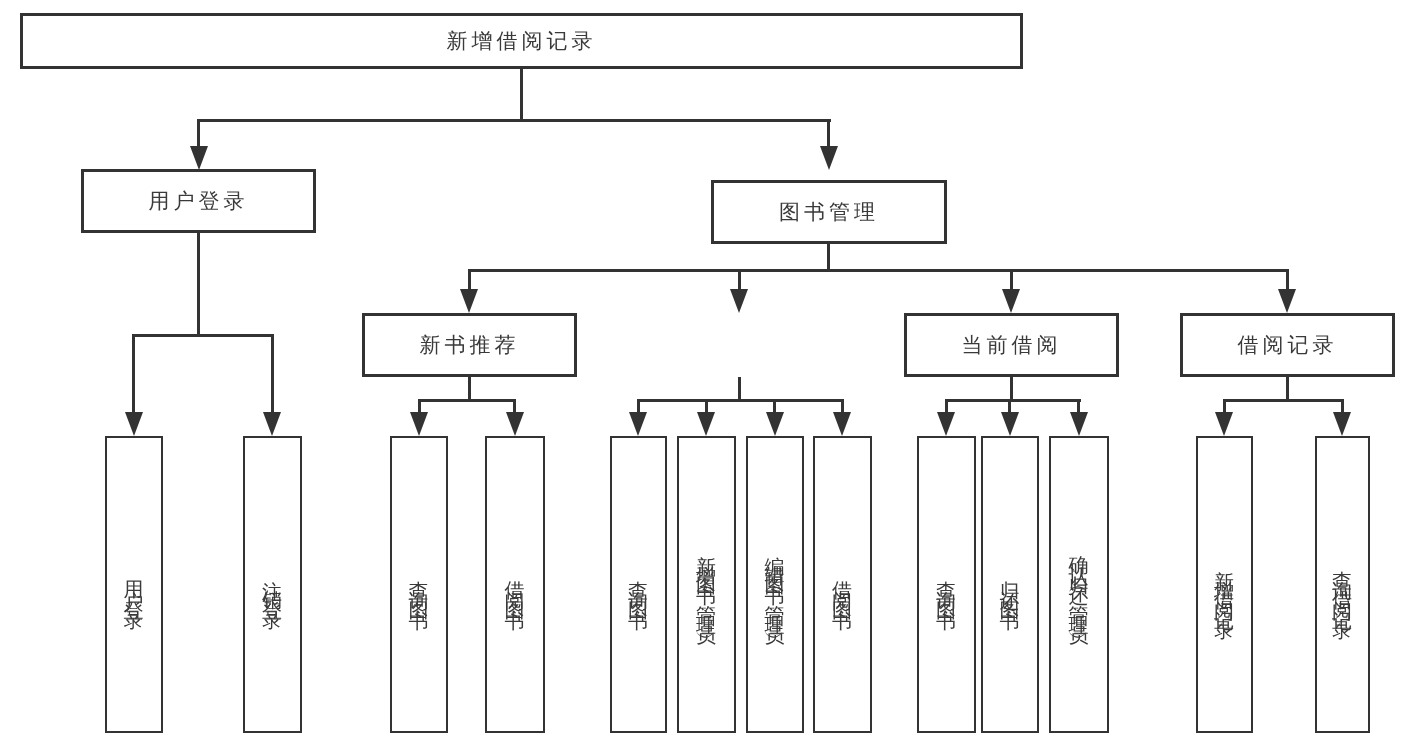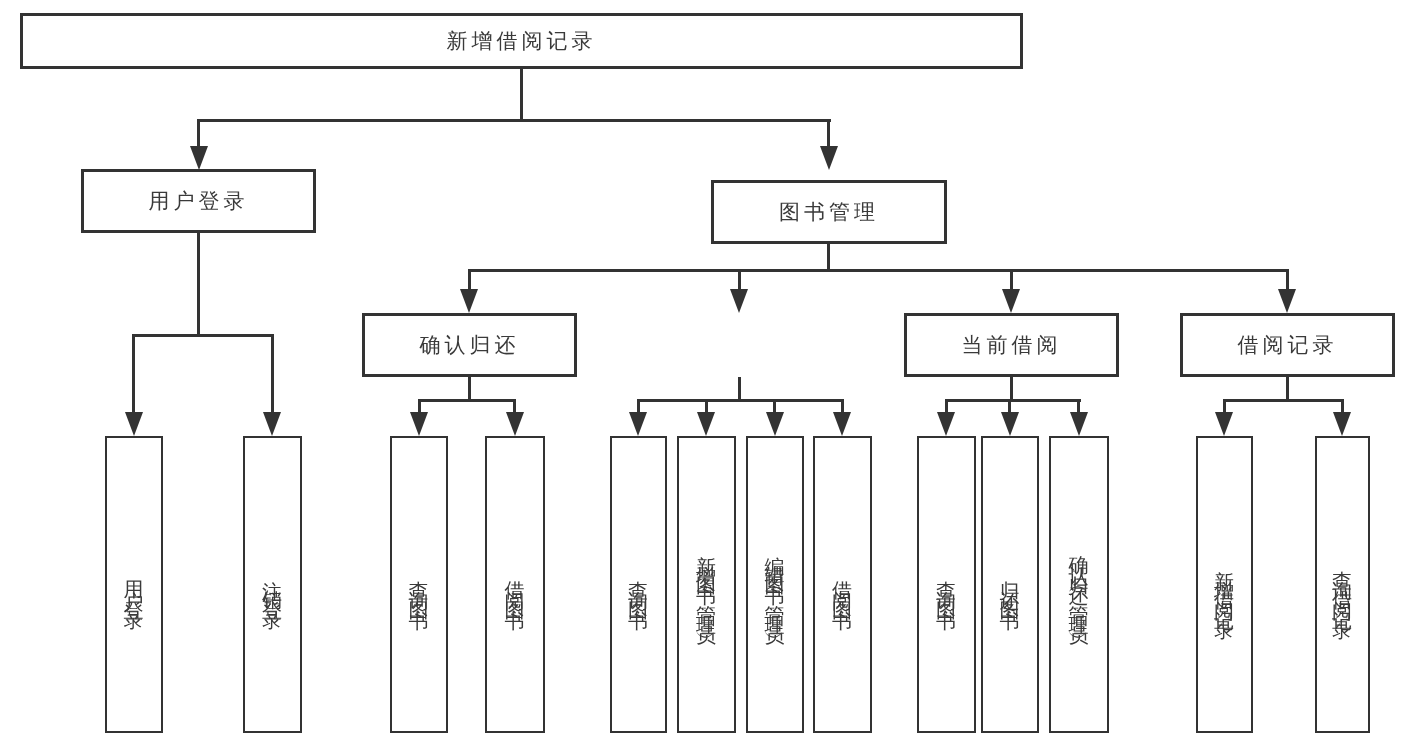--- a/index.html
+++ b/index.html
@@ -83,21 +83,21 @@
   <div class="hline" style="left:468px; top:269px; width:821px; height:3px;"></div>
   <div class="vline" style="left:468px; top:269px; width:3px; height:24px;"></div>
   <div class="arrow" style="left:460px; top:289px;"></div>
   <div class="vline" style="left:738px; top:269px; width:3px; height:24px;"></div>
   <div class="arrow" style="left:730px; top:289px;"></div>
   <div class="vline" style="left:1010px; top:269px; width:3px; height:24px;"></div>
   <div class="arrow" style="left:1002px; top:289px;"></div>
   <div class="vline" style="left:1286px; top:269px; width:3px; height:24px;"></div>
   <div class="arrow" style="left:1278px; top:289px;"></div>
 
-  <div class="node" style="left:362px; top:313px; width:215px; height:64px;">确认归还</div>
+  <div class="node" style="left:362px; top:313px; width:215px; height:64px;">新书推荐</div>
   <div class="node" style="left:1180px; top:313px; width:215px; height:64px;">借阅记录</div>
   <div class="node" style="left:904px; top:313px; width:215px; height:64px;">当前借阅</div>
 
   <div class="vline" style="left:468px; top:377px; width:3px; height:25px;"></div>
   <div class="hline" style="left:418px; top:399px; width:98px; height:3px;"></div>
   <div class="vline" style="left:418px; top:399px; width:3px; height:17px;"></div>
   <div class="arrow" style="left:410px; top:412px;"></div>
   <div class="vline" style="left:513px; top:399px; width:3px; height:17px;"></div>
   <div class="arrow" style="left:506px; top:412px;"></div>
 

